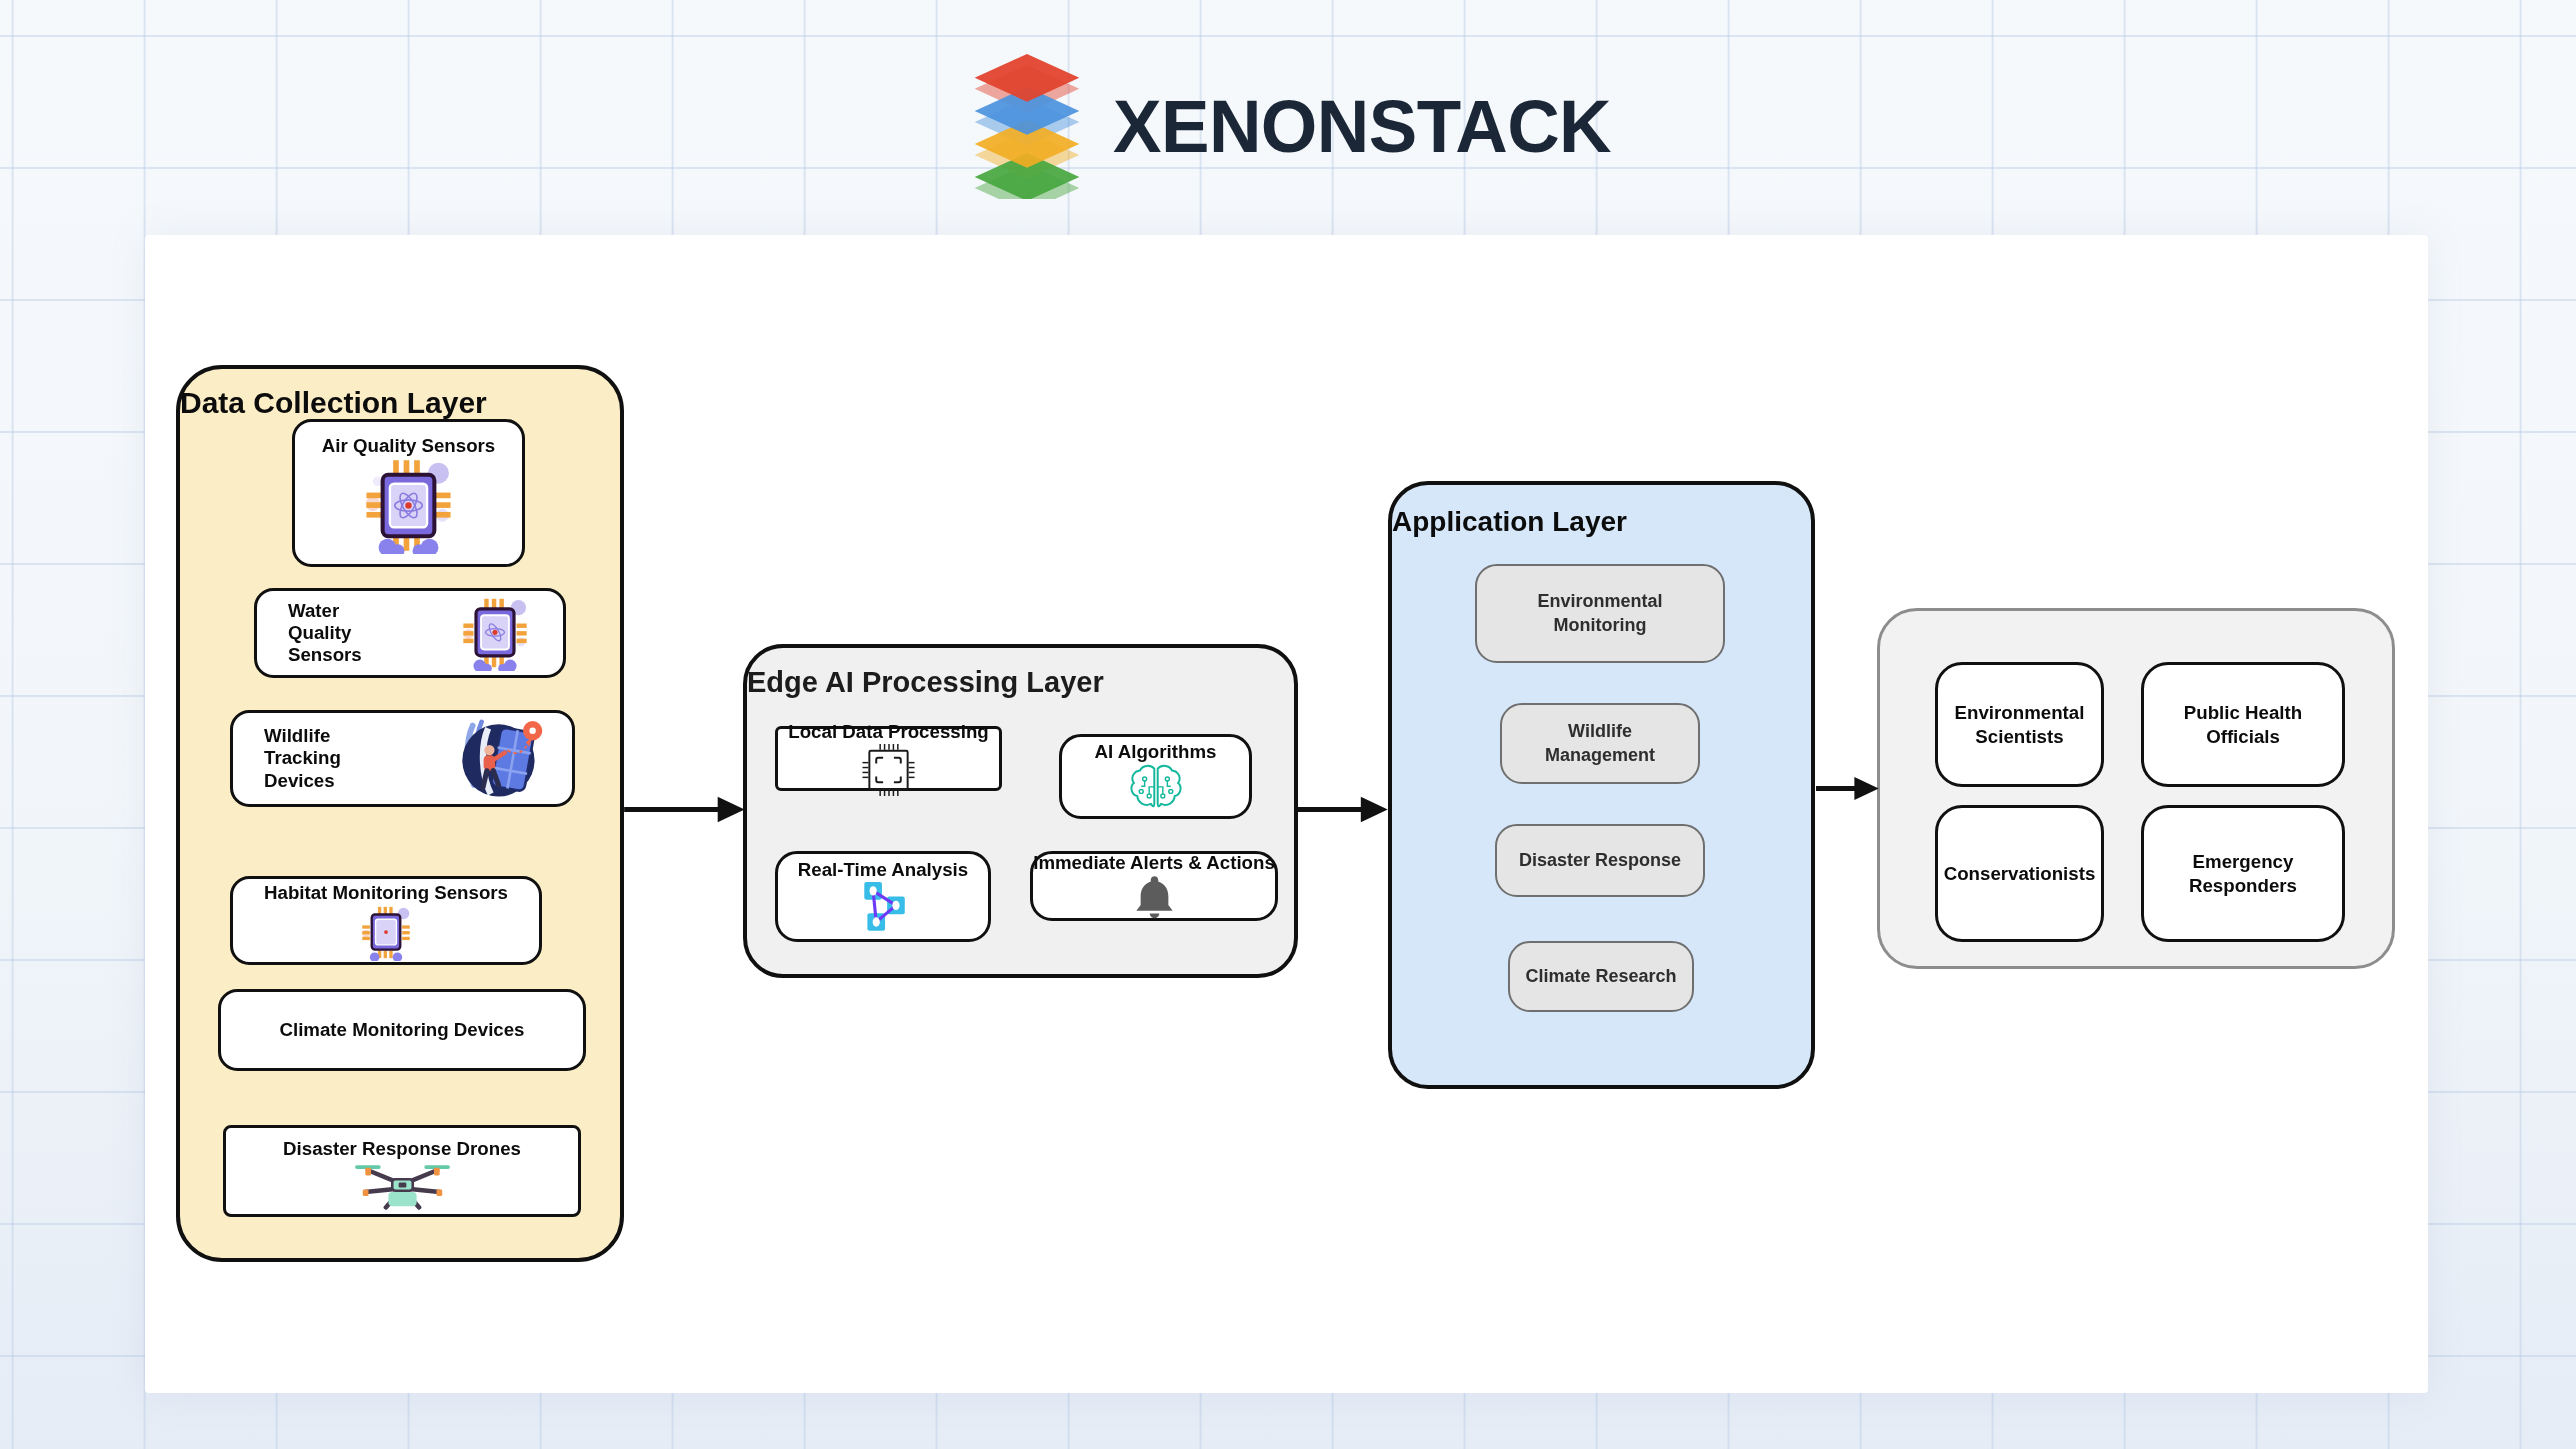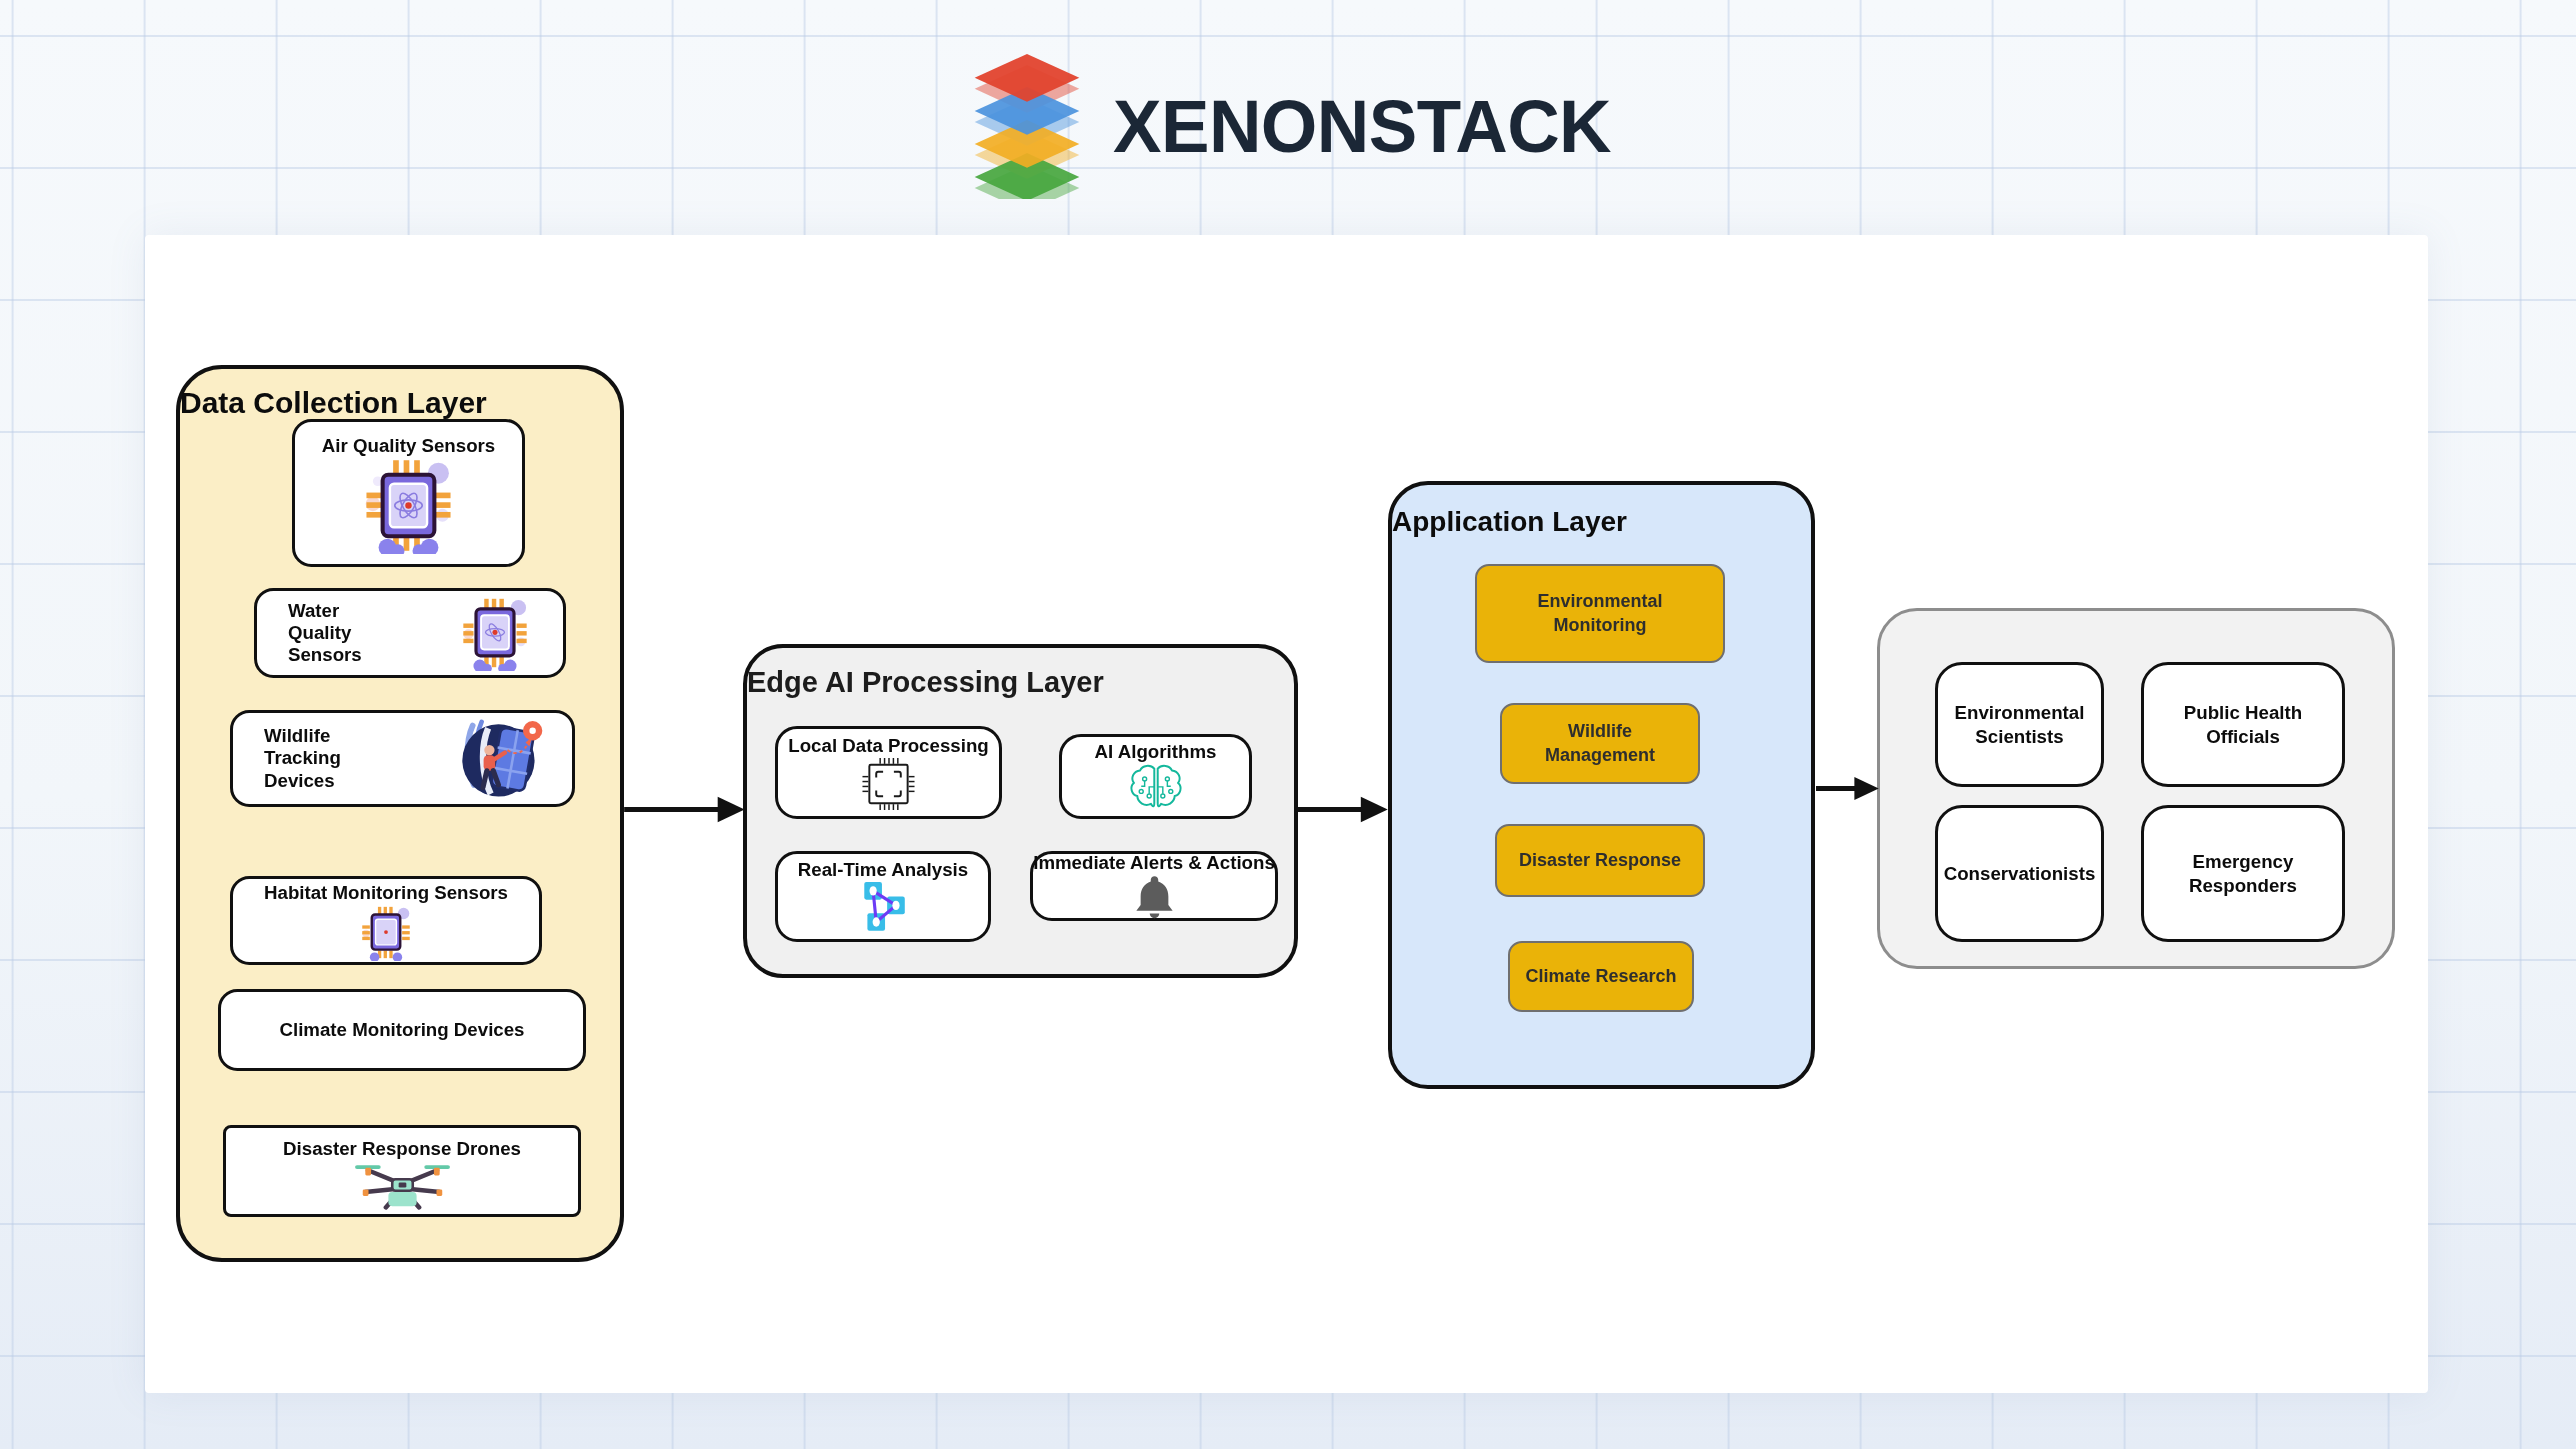--- a/index.html
+++ b/index.html
@@ -66,22 +66,22 @@
     display:flex;align-items:center;justify-content:center;
     color:#0c0c0c;font-weight:700;
   }
   .wnode.col{flex-direction:column;}
   .wnode .lbl{font-size:18.7px;line-height:1.18;text-align:center;}
   .wnode .lbl.left{text-align:left;}
   .rowpad{justify-content:space-between;padding:0 27px 0 31px;}
 
   
   .gnode{
-    position:absolute;box-sizing:border-box;background:#eab308;
-    border:2.6px solid #6f6f6f;border-radius:14px;
+    position:absolute;box-sizing:border-box;background:#e5e5e5;
+    border:2.6px solid #6f6f6f;border-radius:22px;
     display:flex;align-items:center;justify-content:center;
     color:#2e2e2e;font-weight:700;
   }
   .gnode .lbl{font-size:18px;line-height:1.3;text-align:center;}
 
   
   .snode{
     position:absolute;box-sizing:border-box;background:#ffffff;
     border:3.9px solid #101010;border-radius:27px;
     display:flex;align-items:center;justify-content:center;
@@ -286,21 +286,21 @@
         <rect x="80" y="35" width="12" height="8" rx="2" fill="#463a4d"></rect>
         <rect x="64" y="50" width="44" height="22" rx="6" fill="#9ce3cc"></rect>
       </svg>
     </span>
   </div>
 
   <div id="layer-edge" class="layerbox">
     <div class="layer-title">Edge AI Processing Layer</div>
   </div>
 
-  <div class="wnode col" style="left:775px;top:726px;width:227px;height:93px;border-radius:22px;">
+  <div class="wnode col" style="left:775px;top:726px;width:227px;height:65px;border-radius:6px;">
     <div class="lbl" style="margin-top:1.3px;">Local Data Processing</div>
     <span class="icon">
       <svg width="59" height="54" viewBox="0 0 110 110" fill="none" stroke="#1a1a1a" stroke-width="4">
         <g stroke-width="3">
           <line x1="38" y1="2" x2="38" y2="14"></line>
             <line x1="47" y1="2" x2="47" y2="14"></line>
             <line x1="56" y1="2" x2="56" y2="14"></line>
             <line x1="65" y1="2" x2="65" y2="14"></line>
             <line x1="74" y1="2" x2="74" y2="14"></line>
           <line x1="38" y1="96" x2="38" y2="108"></line>

